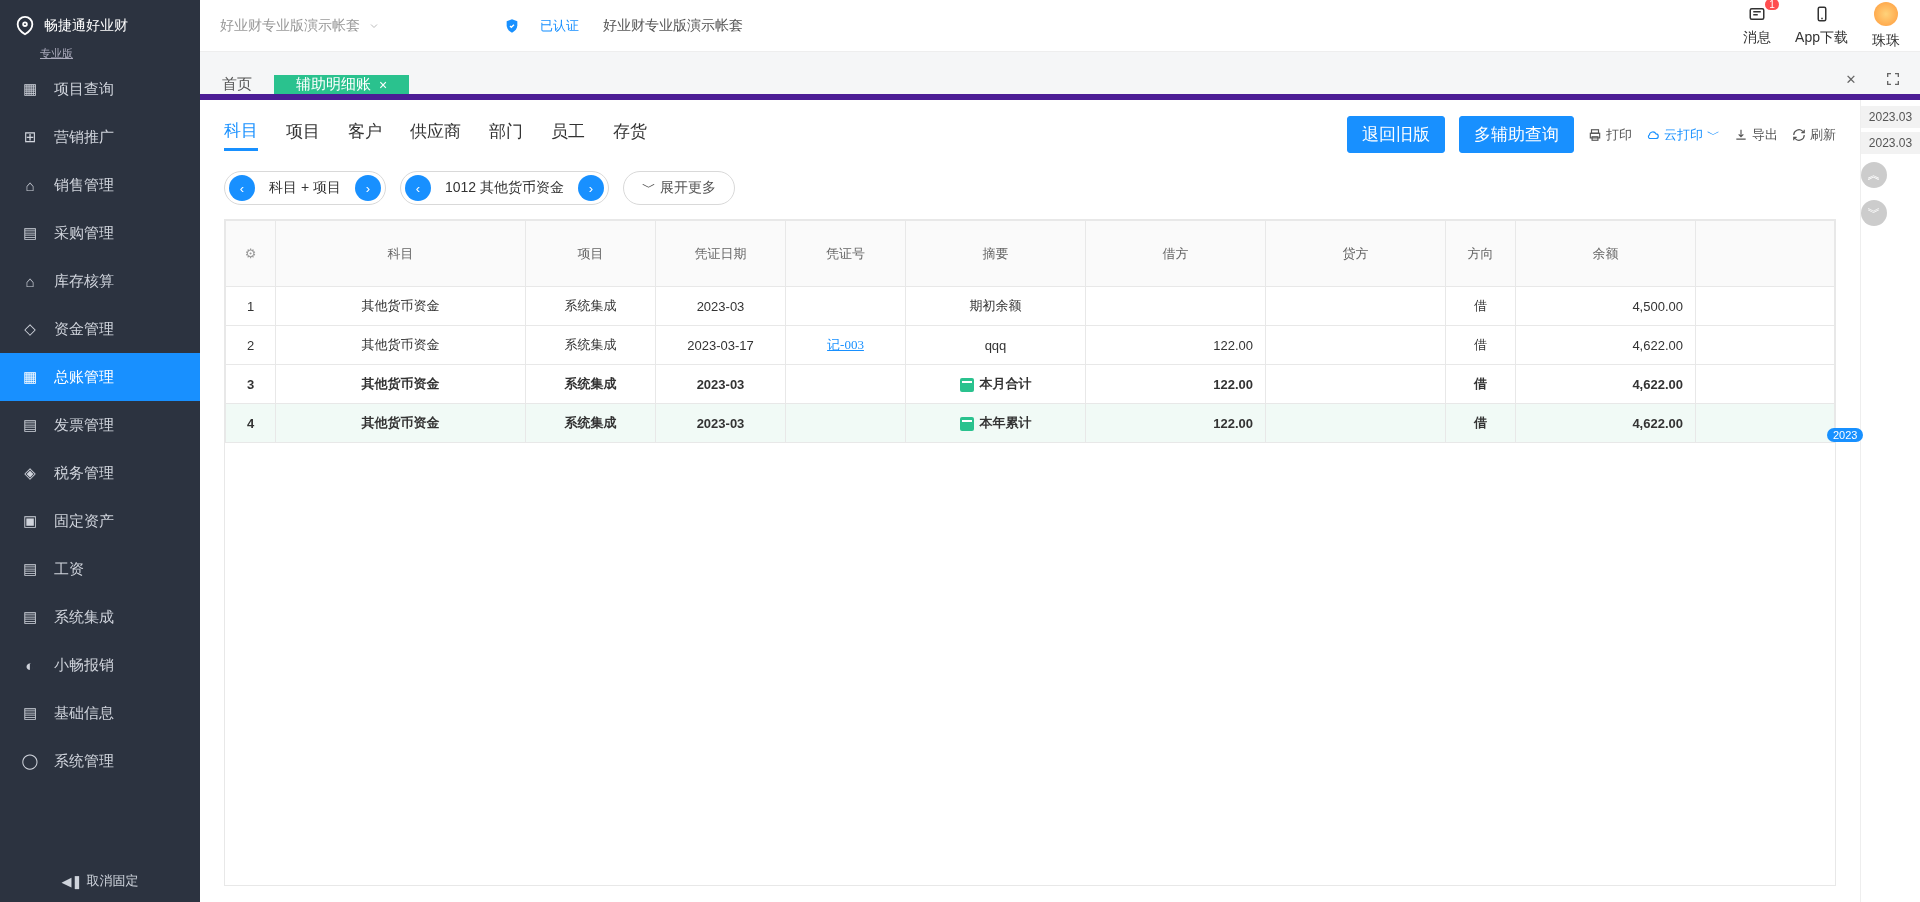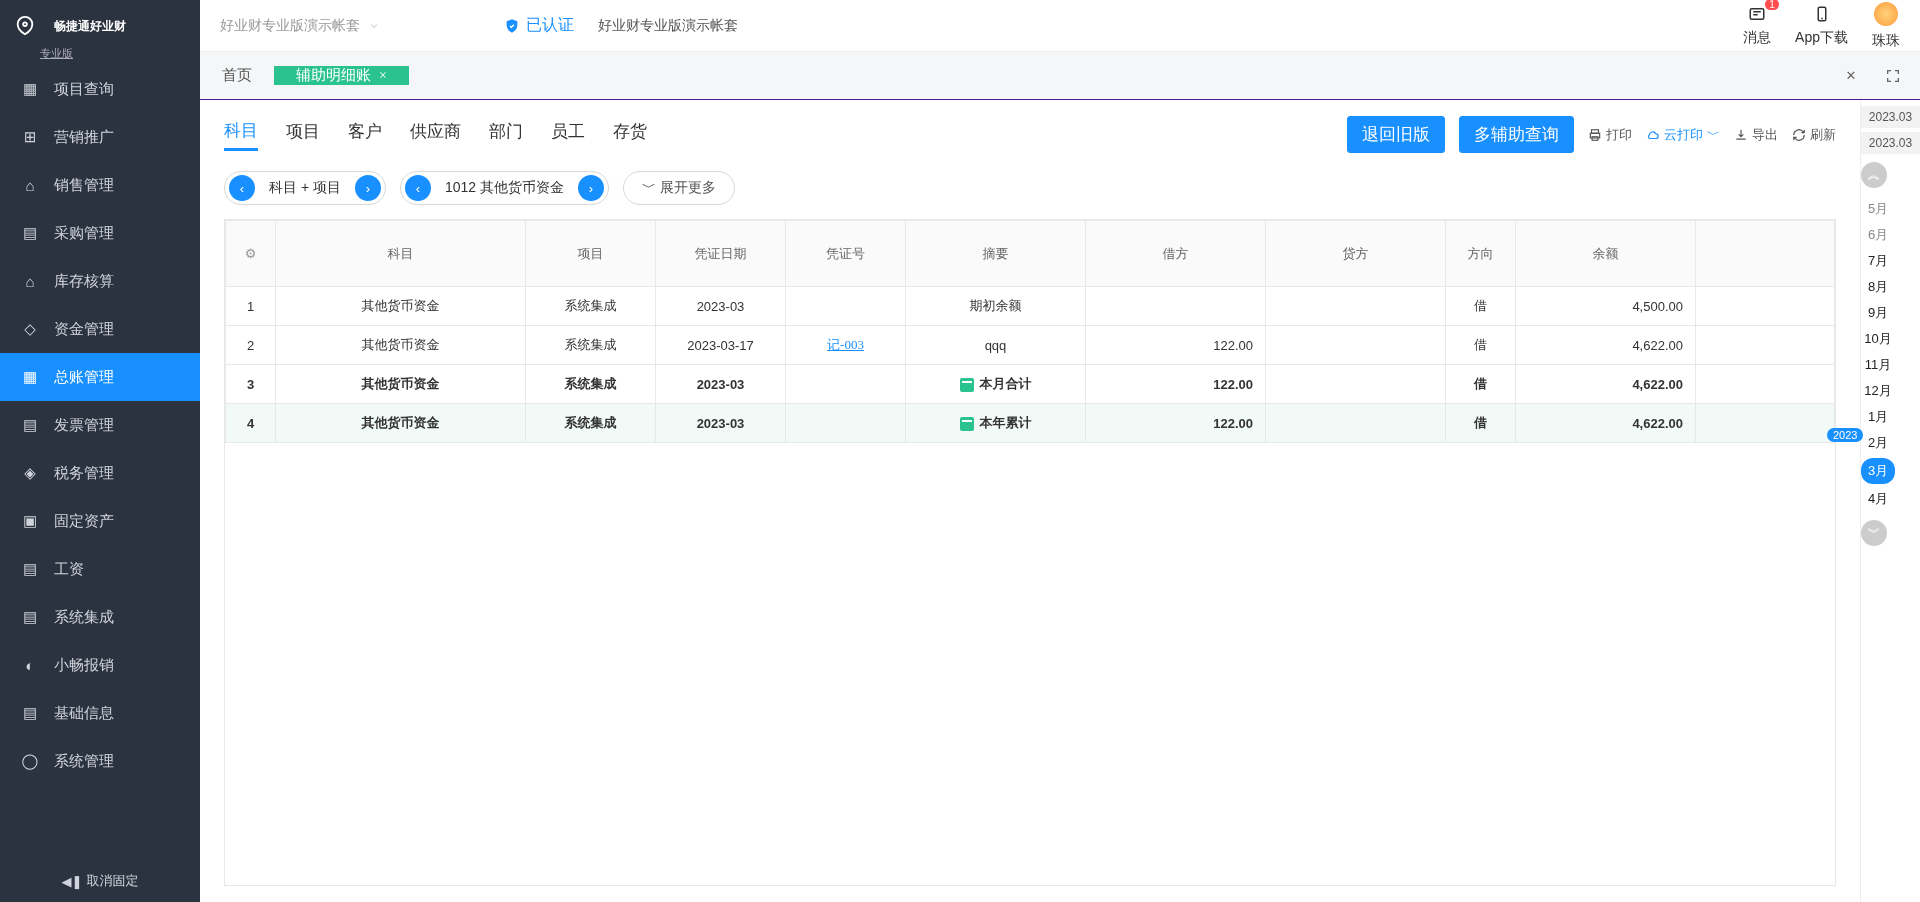--- a/index.html
+++ b/index.html
@@ -3,45 +3,45 @@
 <meta charset="utf-8">
 <style>
 * { box-sizing: border-box; margin: 0; padding: 0; }
 body { font-family: "Microsoft YaHei", Arial, sans-serif; font-size: 13px; color: #333; background: #fff; overflow: hidden; }
 .app { display: flex; height: 902px; width: 1920px; }
 
 
 .sidebar { width: 200px; background: #2c3340; color: #cfd4dc; display: flex; flex-direction: column; flex-shrink: 0; }
 .logo-area { height: 52px; display: flex; align-items: center; padding: 0 14px; gap: 8px; }
 .logo-icon { width: 22px; height: 22px; color:#fff; }
-.logo-text { color: #fff; font-size: 12px; font-weight: 700; margin-left: 10px; }
+.logo-text { color: #fff; font-size: 14px; font-weight: 400; }
 .logo-sub { font-size: 11px; color: #aab; padding-left: 40px; margin-top:-6px; margin-bottom:4px;text-decoration:underline;}
 .nav { flex: 1; overflow-y: auto; }
 .nav-item { display: flex; align-items: center; gap: 14px; padding: 14px 20px; cursor: pointer; font-size: 15px; color: #d0d4dc; }
 .nav-item.active { background: #1890ff; color: #fff; }
 .nav-icon { width: 20px; height: 20px; display:inline-flex; align-items:center; justify-content:center; }
 .nav-footer { padding: 12px; text-align: center; font-size: 13px; color: #cfd4dc; display:flex; justify-content:center; align-items:center; gap:4px; cursor:pointer;}
 
 
 .main { flex: 1; display: flex; flex-direction: column; min-width: 0; }
 
 
 .topbar { height: 52px; display: flex; align-items: center; padding: 0 20px; border-bottom: 1px solid #eee; gap: 24px; }
 .account-select { color: #999; font-size: 14px; display:flex; align-items:center; gap:8px; min-width:260px;}
-.verify-badge { display: flex; align-items: center; gap: 6px; color: #1890ff; font-size: 16px; }
+.verify-badge { display: flex; align-items: center; gap: 20px; color: #1890ff; font-size: 13px; }
 .shield-icon { width:16px; height:16px; }
 .topbar-title { font-size: 14px; color: #555; }
 .topbar-spacer { flex: 1; }
 .topbar-action { display: flex; align-items: center; gap: 6px; cursor: pointer; font-size: 14px; color: #333; position:relative;flex-direction:column;}
 .badge { position:absolute; top:-6px; right:-8px; background:#ff4d4f; color:#fff; border-radius:8px; font-size:10px; padding:0 4px; min-width:14px; text-align:center;}
 .avatar { width: 24px; height: 24px; border-radius: 50%; background: radial-gradient(circle,#ffd27a,#ff9a3c); }
 .top-icon{width:18px;height:18px;}
 
 
-.tabs-row { height: 48px; display: flex; align-items: center; background: #f5f6f7; border-bottom: 1px solid #4c1d95; position:relative;font-family:Liberation Serif, serif;}
+.tabs-row { height: 48px; display: flex; align-items: flex-end; background: #f5f6f7; border-bottom: 6px solid #4c1d95; position:relative;}
 .tab { display: flex; align-items: center; padding: 0 22px; font-size: 15px; color: #555; cursor: pointer; gap:8px;}
 .tab.active { background: #2ac28e; color: #fff; }
 .tab-close { font-size: 14px; }
 .tabs-right { margin-left:auto; display:flex; align-items:center; gap:12px; padding-right:12px;}
 .tabs-right .sq-btn{ width:30px;height:30px; display:flex;align-items:center;justify-content:center; cursor:pointer; color:#666;}
 
 
 .content-wrap{ display:flex; flex:1; min-height:0;}
 .content { flex: 1; padding: 16px 24px; display: flex; flex-direction: column; min-width:0;}
 
@@ -371,33 +371,19 @@
                 </tr>
               </tbody>
           </table>
         </div>
       </div>
 
       <div class="date-rail">
         <div class="date-head">2023.03</div>
         <div class="date-head">2023.03</div>
         <div class="rail-btn">︽</div>
-        <div id="months">
-            <div class="month">5月</div>
-            <div class="month">6月</div>
-            <div class="month dark">7月</div>
-            <div class="month dark">8月</div>
-            <div class="month dark">9月</div>
-            <div class="month dark">10月</div>
-            <div class="month dark">11月</div>
-            <div class="month dark">12月</div>
-            <div class="month dark">1月</div>
-            <div class="month dark">2月</div>
-            <div class="month active">3月</div>
-            <div class="month dark">4月</div>
-          </div>
         <div class="rail-btn">︾</div>
         <span class="year-pill">2023</span>
       </div>
     </div>
 
   </div>
 </div>
 
 </body></html>

